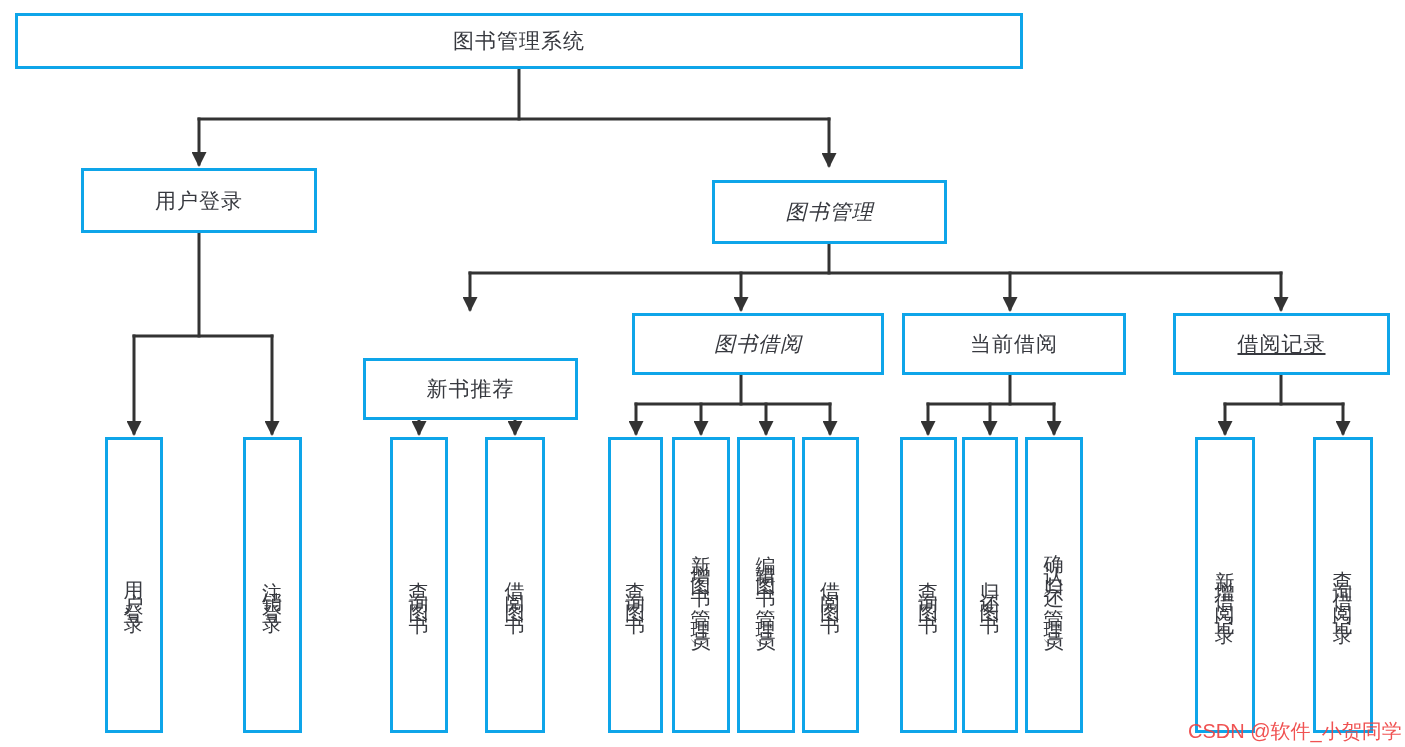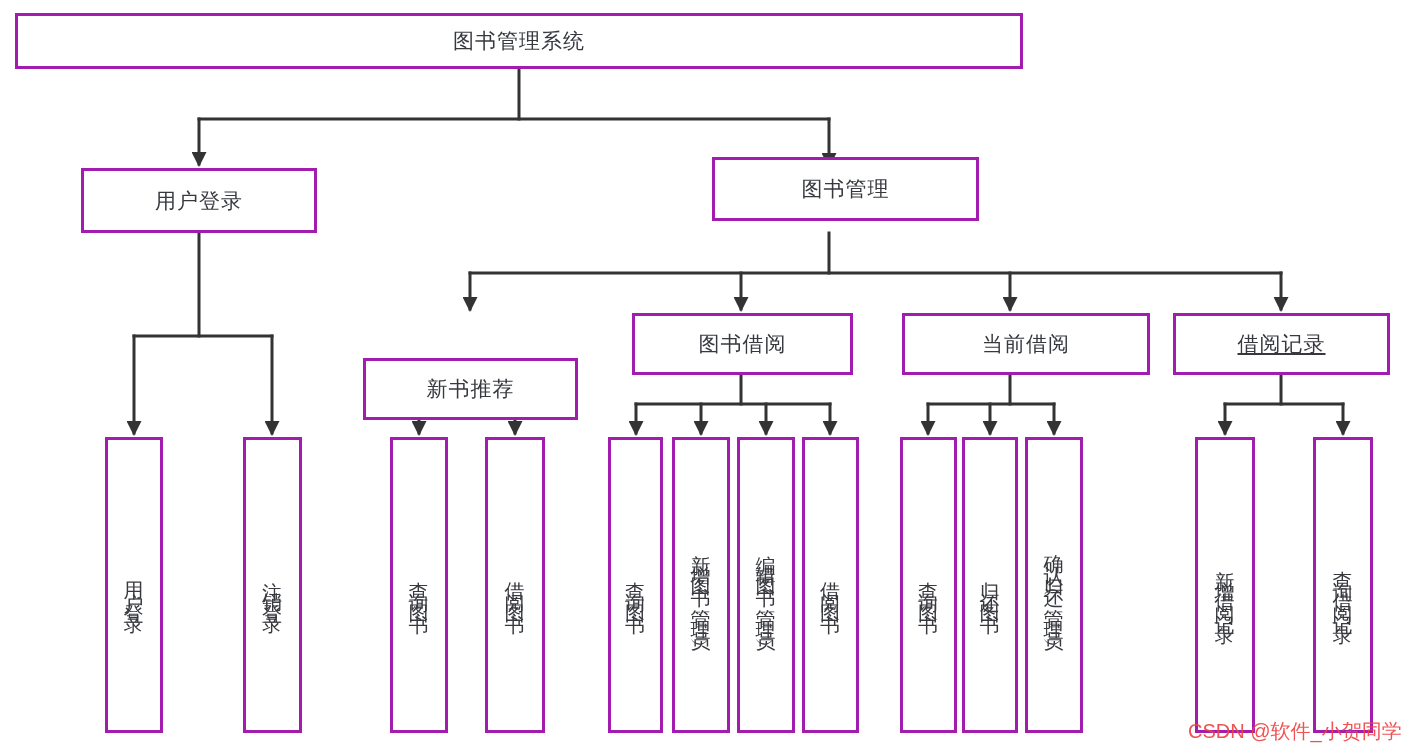--- a/index.html
+++ b/index.html
@@ -7,21 +7,21 @@
     position:relative;
     width:1405px;height:747px;
     background:#ffffff;
     font-family:"Liberation Sans","DejaVu Sans",sans-serif;
     overflow:hidden;
   }
   #edges{position:absolute;left:0;top:0;width:1405px;height:747px;}
   .box{
     position:absolute;
     box-sizing:border-box;
-    border:3px solid #a21caf;
+    border:3px solid #0ea5e9;
     background:#ffffff;
     display:flex;
     align-items:center;
     justify-content:center;
     color:#37393f;
     font-size:21px;
     letter-spacing:1px;
     z-index:2;
   }
   .vbox{
@@ -93,25 +93,25 @@
       <polyline points="1281,375 1281,404"></polyline>
       <polyline points="1225,404 1343,404"></polyline>
       <polyline points="1225,404 1225,433" marker-end="url(#arrow)"></polyline>
       <polyline points="1343,404 1343,433" marker-end="url(#arrow)"></polyline>
     </g>
   </svg>
 
   <div class="box" style="left:15px;top:13px;width:1008px;height:56px;">图书管理系统</div>
 
   <div class="box" style="left:81px;top:168px;width:236px;height:65px;">用户登录</div>
-  <div class="box" style="left:712px;top:157px;width:267px;height:64px;">图书管理</div>
+  <div class="box" style="left:712px;top:180px;width:235px;height:64px;font-style:italic;">图书管理</div>
 
   <div class="box" style="left:363px;top:313px;width:215px;height:62px;margin-top:45px;">新书推荐</div>
-  <div class="box" style="left:632px;top:313px;width:221px;height:62px;">图书借阅</div>
-  <div class="box" style="left:902px;top:313px;width:248px;height:62px;">当前借阅</div>
+  <div class="box" style="left:632px;top:313px;width:252px;height:62px;font-style:italic;">图书借阅</div>
+  <div class="box" style="left:902px;top:313px;width:224px;height:62px;">当前借阅</div>
   <div class="box" style="left:1173px;top:313px;width:217px;height:62px;text-decoration:underline;">借阅记录</div>
 
   <div class="box vbox" style="left:105px;top:437px;width:58px;height:296px;">用户登录</div>
   <div class="box vbox" style="left:243px;top:437px;width:59px;height:296px;">注销登录</div>
 
   <div class="box vbox" style="left:390px;top:437px;width:58px;height:296px;">查询图书</div>
   <div class="box vbox" style="left:485px;top:437px;width:60px;height:296px;">借阅图书</div>
 
   <div class="box vbox" style="left:608px;top:437px;width:55px;height:296px;">查询图书</div>
   <div class="box vbox" style="left:672px;top:437px;width:58px;height:296px;">新增图书（管理员）</div>

